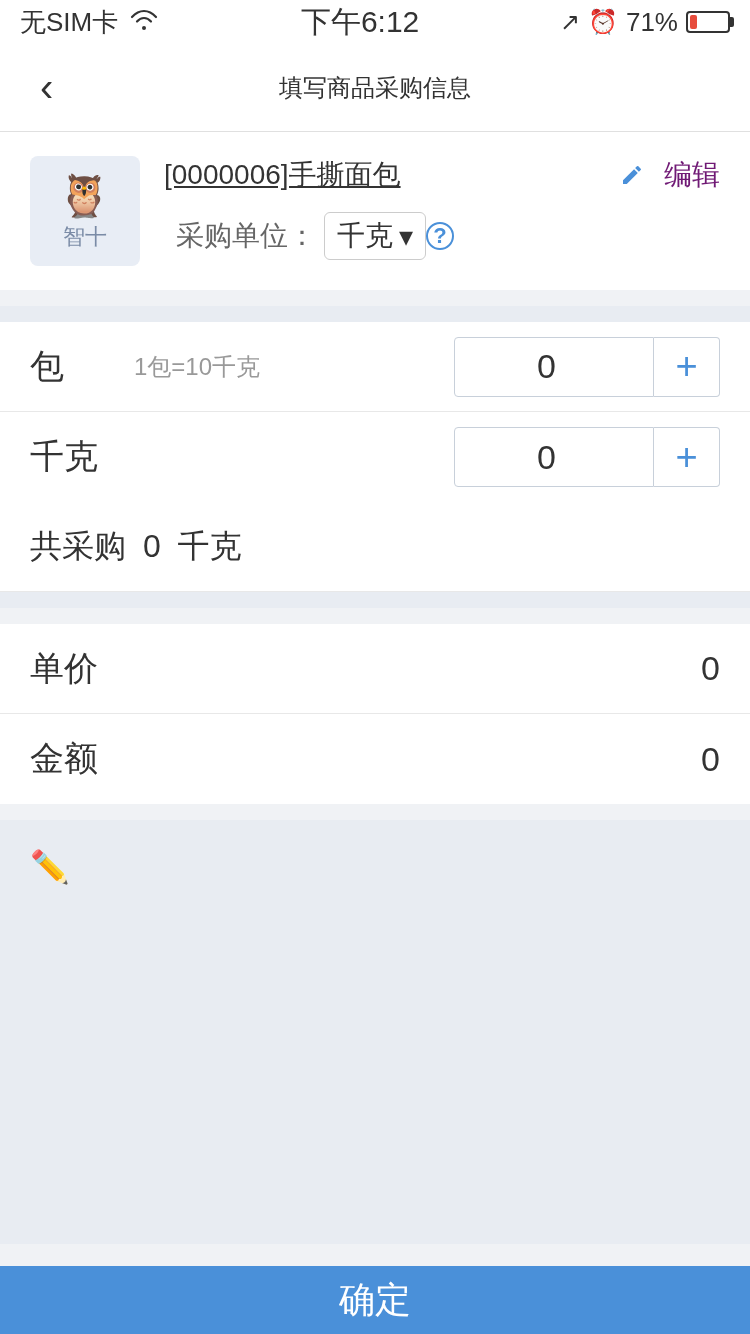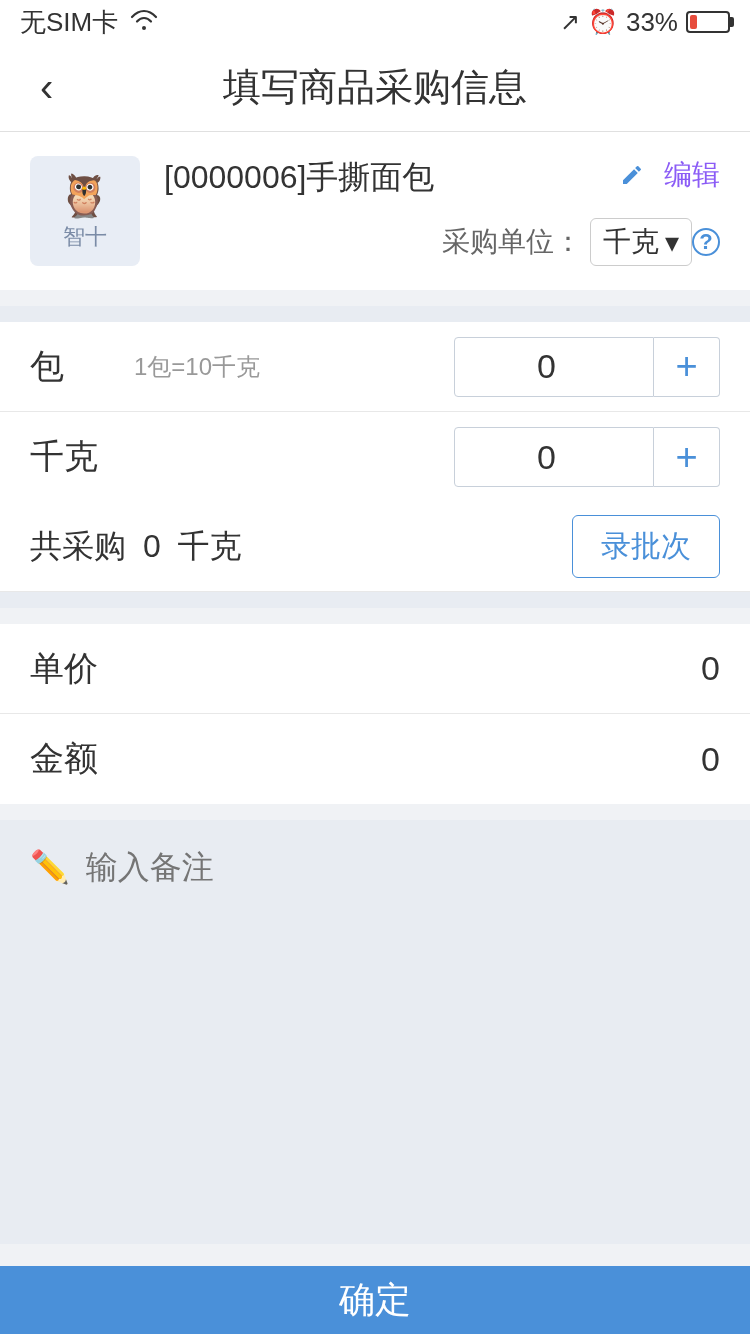--- a/index.html
+++ b/index.html
@@ -83,21 +83,21 @@
     .nav-back {
       font-size: 40px;
       color: #333;
       cursor: pointer;
       padding: 10px;
     }
     .nav-title {
       position: absolute;
       left: 50%;
       transform: translateX(-50%);
-      font-size: 38px;
+      font-size: 24px;
       font-weight: 500;
       color: #333;
     }
 
     
     .product-card {
       background: #fff;
       padding: 24px 30px;
       margin-bottom: 16px;
       display: flex;
@@ -130,37 +130,39 @@
     .product-info {
       flex: 1;
     }
     .product-header {
       display: flex;
       justify-content: space-between;
       align-items: flex-start;
       margin-bottom: 18px;
     }
     .product-name {
-      font-size: 32px;
+      font-size: 28px;
       color: #333;
       font-weight: 500;
+      text-decoration: underline;
     }
     .edit-btn {
       font-size: 28px;
-      color: #8b5cf6;
+      color: #701a75;
       display: flex;
       align-items: center;
       gap: 20px;
       cursor: pointer;
       white-space: nowrap;
     }
     .product-unit {
       display: flex;
-      justify-content: flex-end;
-      align-items: center;
+      justify-content: flex-start;
+      align-items: center;
+      margin-left: 12px;
     }
     .unit-label {
       font-size: 28px;
       color: #666;
       display: flex;
       align-items: center;
       gap: 8px;
     }
     .unit-dropdown {
       display: flex;
@@ -379,24 +381,25 @@
     <div class="status-bar-left">
       <span>无SIM卡</span>
       <span>
         <svg width="32" height="22" viewBox="0 0 32 22" fill="none" xmlns="http://www.w3.org/2000/svg">
           <path d="M16 17a2 2 0 1 1 0 4 2 2 0 0 1 0-4z" fill="#333"></path>
           <path d="M9 12.5C11 10.2 13.4 9 16 9s5 1.2 7 3.5" stroke="#333" stroke-width="2.2" fill="none" stroke-linecap="round"></path>
           <path d="M4 8C7.5 4.2 11.5 2 16 2s8.5 2.2 12 6" stroke="#333" stroke-width="2.2" fill="none" stroke-linecap="round"></path>
         </svg>
       </span>
     </div>
+    <div class="status-bar-center">下午6:12</div>
     <div class="status-bar-right">
       <span style="font-size:24px;">↗</span>
       <span style="font-size:24px;">⏰</span>
-      <span style="font-size:26px;">33%</span>
+      <span style="font-size:26px;">71%</span>
       <div class="battery-icon">
         <div class="battery-fill"></div>
       </div>
     </div>
   </div>
 
   <div class="nav-bar">
     <span class="nav-back">‹</span>
     <span class="nav-title">填写商品采购信息</span>
   </div>
@@ -458,39 +461,37 @@
       </div>
     </div>
   </div>
 
   <div class="summary-row">
     <span class="summary-text">
       <span>共采购</span>
       <span style="margin: 0 8px;">0</span>
       <span>千克</span>
     </span>
-    <button class="record-batch-btn">录批次</button>
   </div>
 
   <div class="section-divider"></div>
 
   <div class="price-section">
     <div class="price-row">
       <span class="price-label">单价</span>
       <span class="price-value">0</span>
     </div>
     <div class="price-row">
       <span class="price-label">金额</span>
       <span class="price-value">0</span>
     </div>
   </div>
 
   <div class="notes-section">
     <span class="notes-icon">✏️</span>
-    <input class="notes-input" type="text" placeholder="输入备注" style="">
   </div>
 
   <div class="spacer"></div>
 </div>
 
 <div class="confirm-btn-container">
   <span class="confirm-btn-text">确定</span>
 </div>
 
 </body></html>

